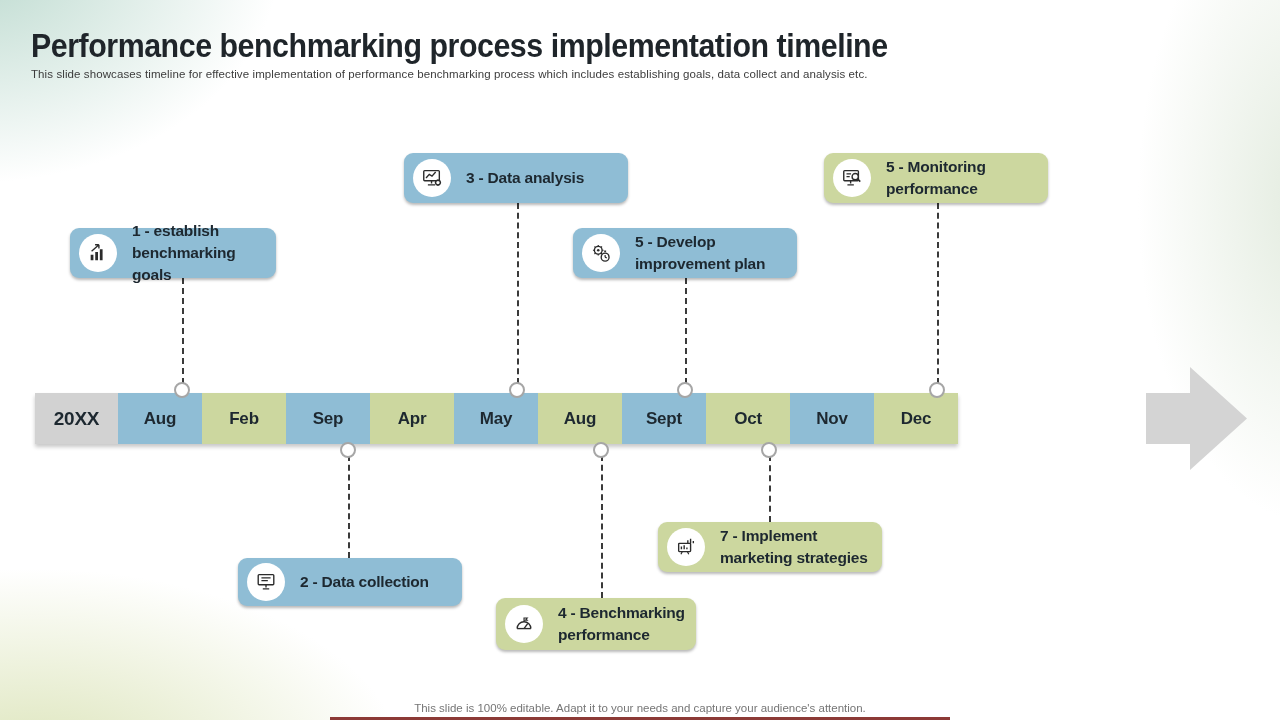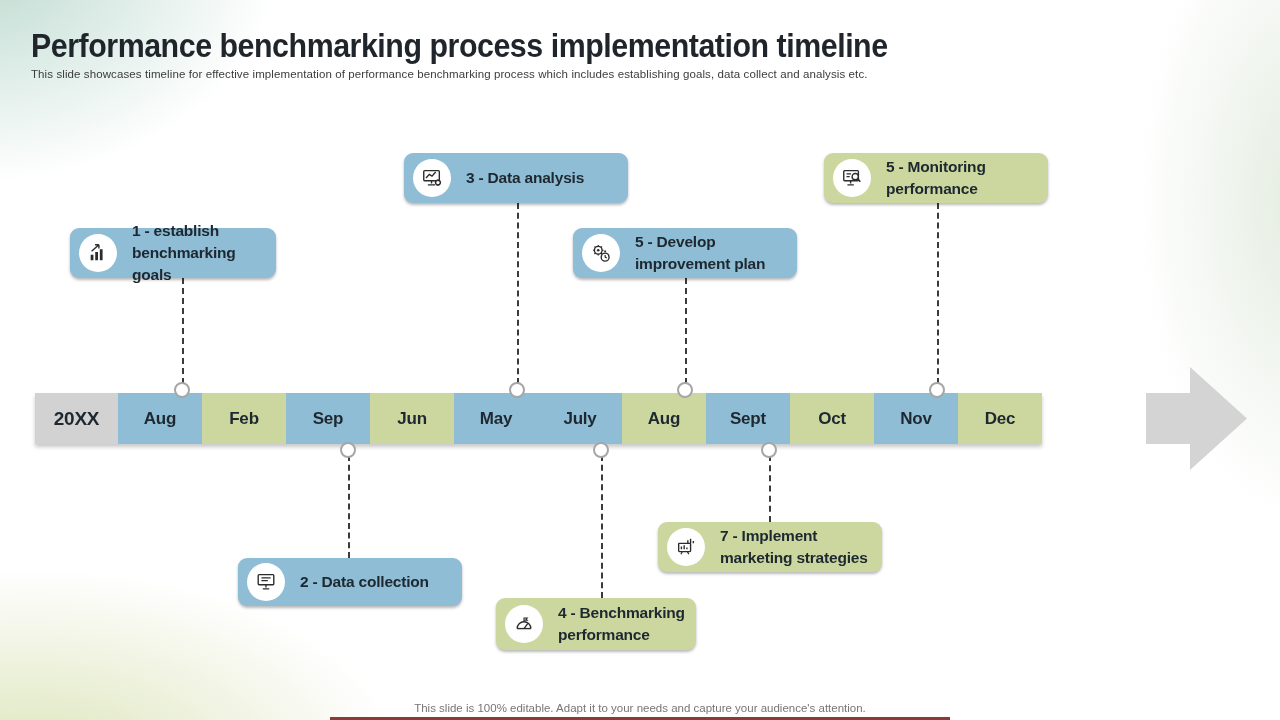--- a/index.html
+++ b/index.html
@@ -71,23 +71,22 @@
 <div class="slide">
 
   <h1 class="title">Performance benchmarking process implementation timeline</h1>
   <p class="subtitle">This slide showcases timeline for effective implementation of performance benchmarking process which includes establishing goals, data collect and analysis etc.</p>
 
   <div class="tl-bar">
     <div class="tl-cell year">20XX</div>
     <div class="tl-cell m cell-blue">Aug</div>
     <div class="tl-cell m cell-green">Feb</div>
     <div class="tl-cell m cell-blue">Sep</div>
-    <div class="tl-cell m cell-green">Jun</div>
+    <div class="tl-cell m cell-green">Apr</div>
     <div class="tl-cell m cell-blue">May</div>
-    <div class="tl-cell m cell-blue">July</div>
     <div class="tl-cell m cell-green">Aug</div>
     <div class="tl-cell m cell-blue">Sept</div>
     <div class="tl-cell m cell-green">Oct</div>
     <div class="tl-cell m cell-blue">Nov</div>
     <div class="tl-cell m cell-green">Dec</div>
   </div>
 
   <svg class="arrow-svg" width="106" height="115" viewBox="0 0 106 115">
     <path d="M2 33 H46 V7 L103 58.5 L46 110 V84 H2 Z" fill="#d4d4d4"></path>
   </svg>

